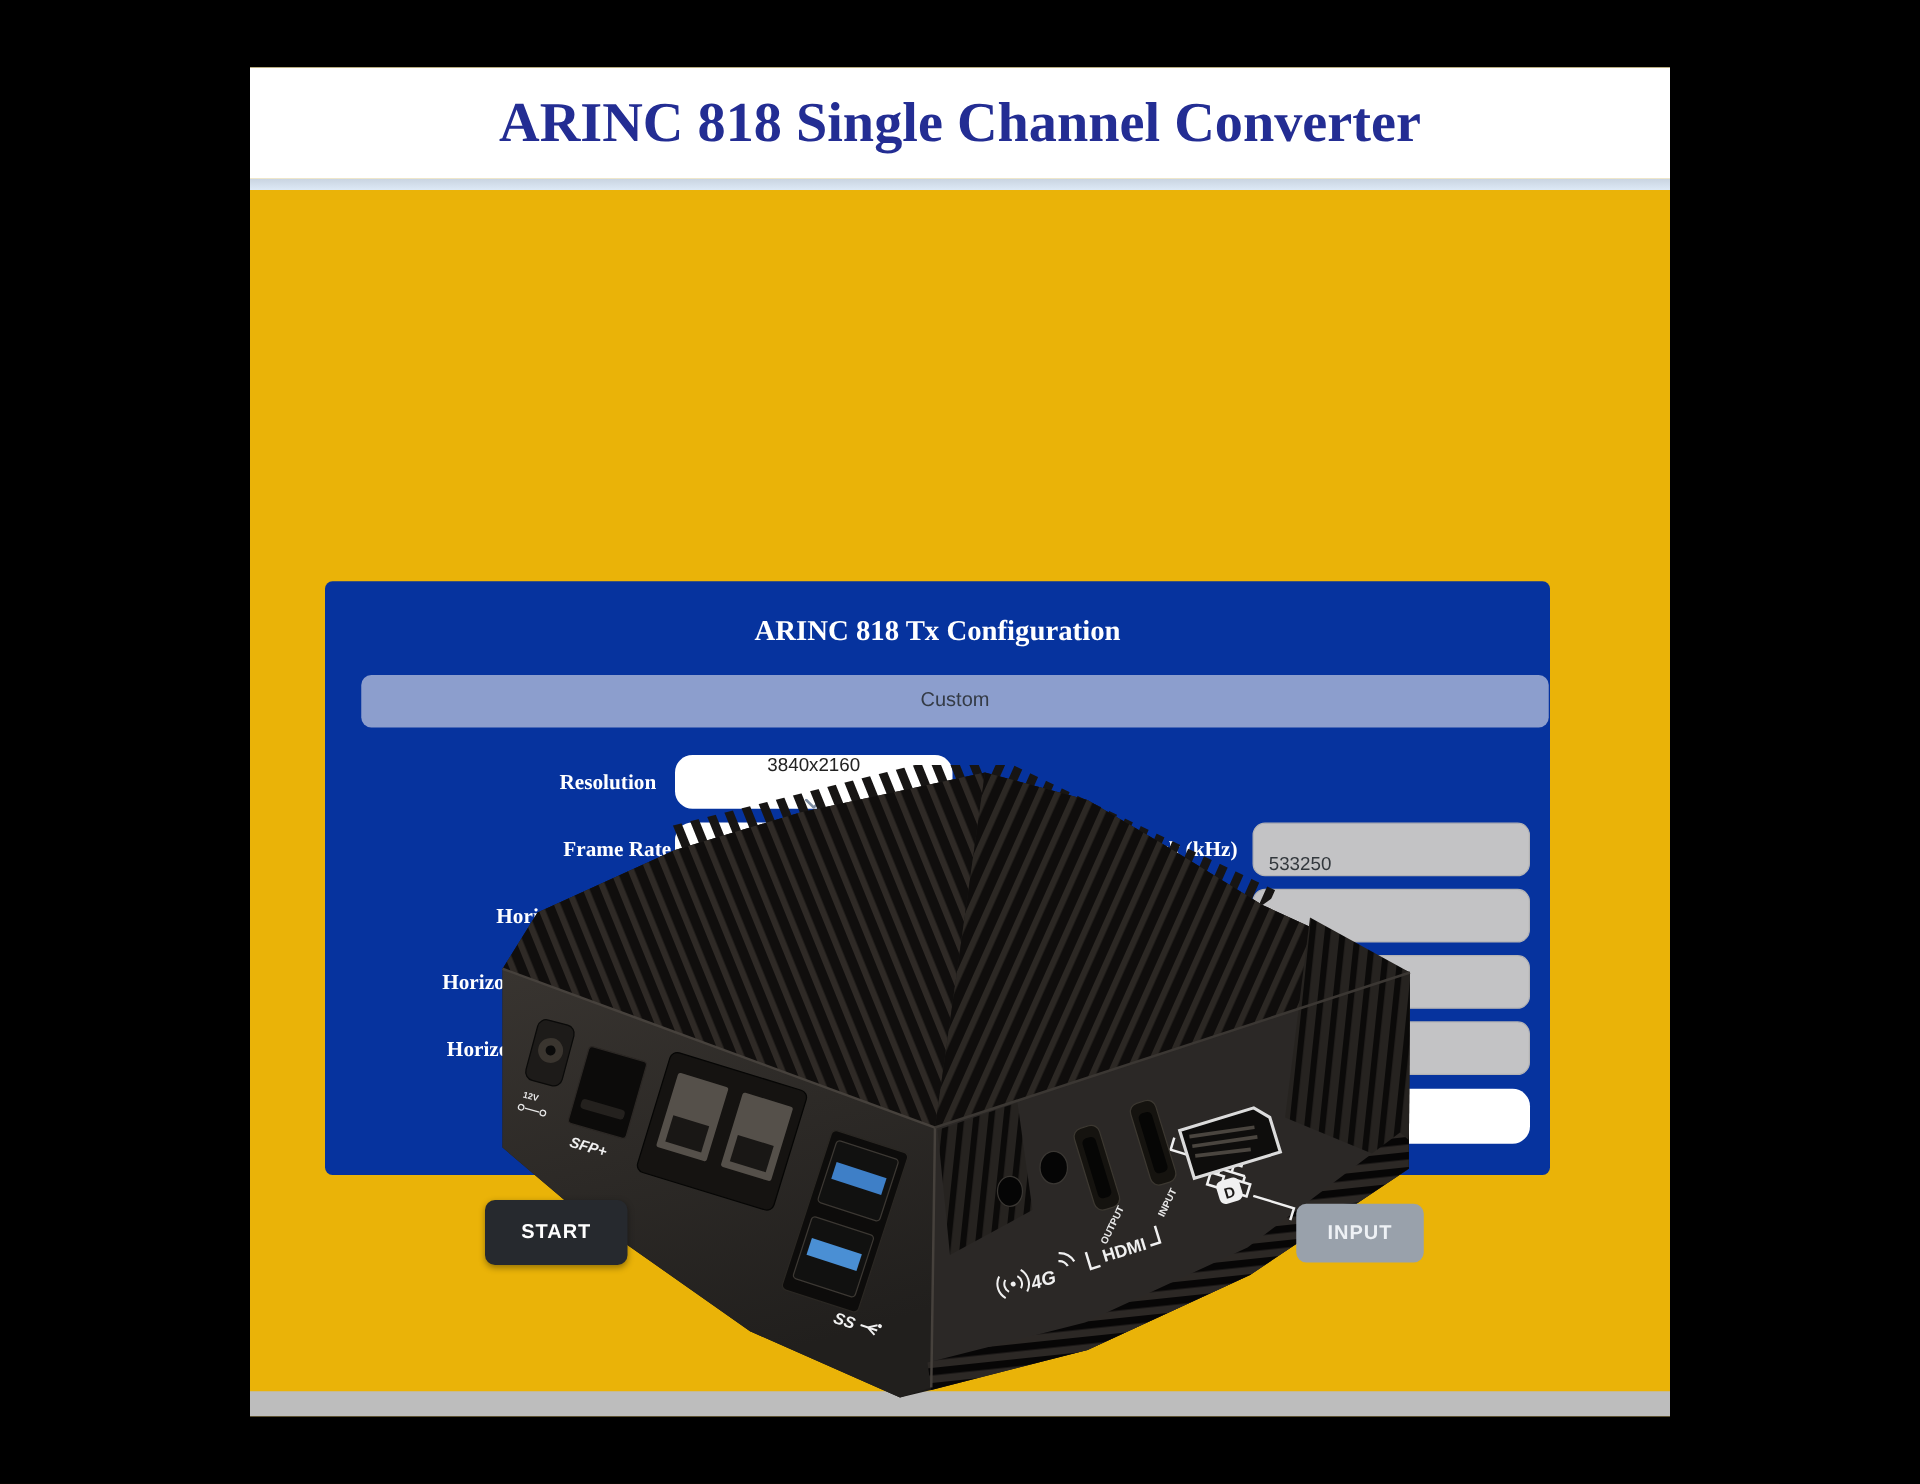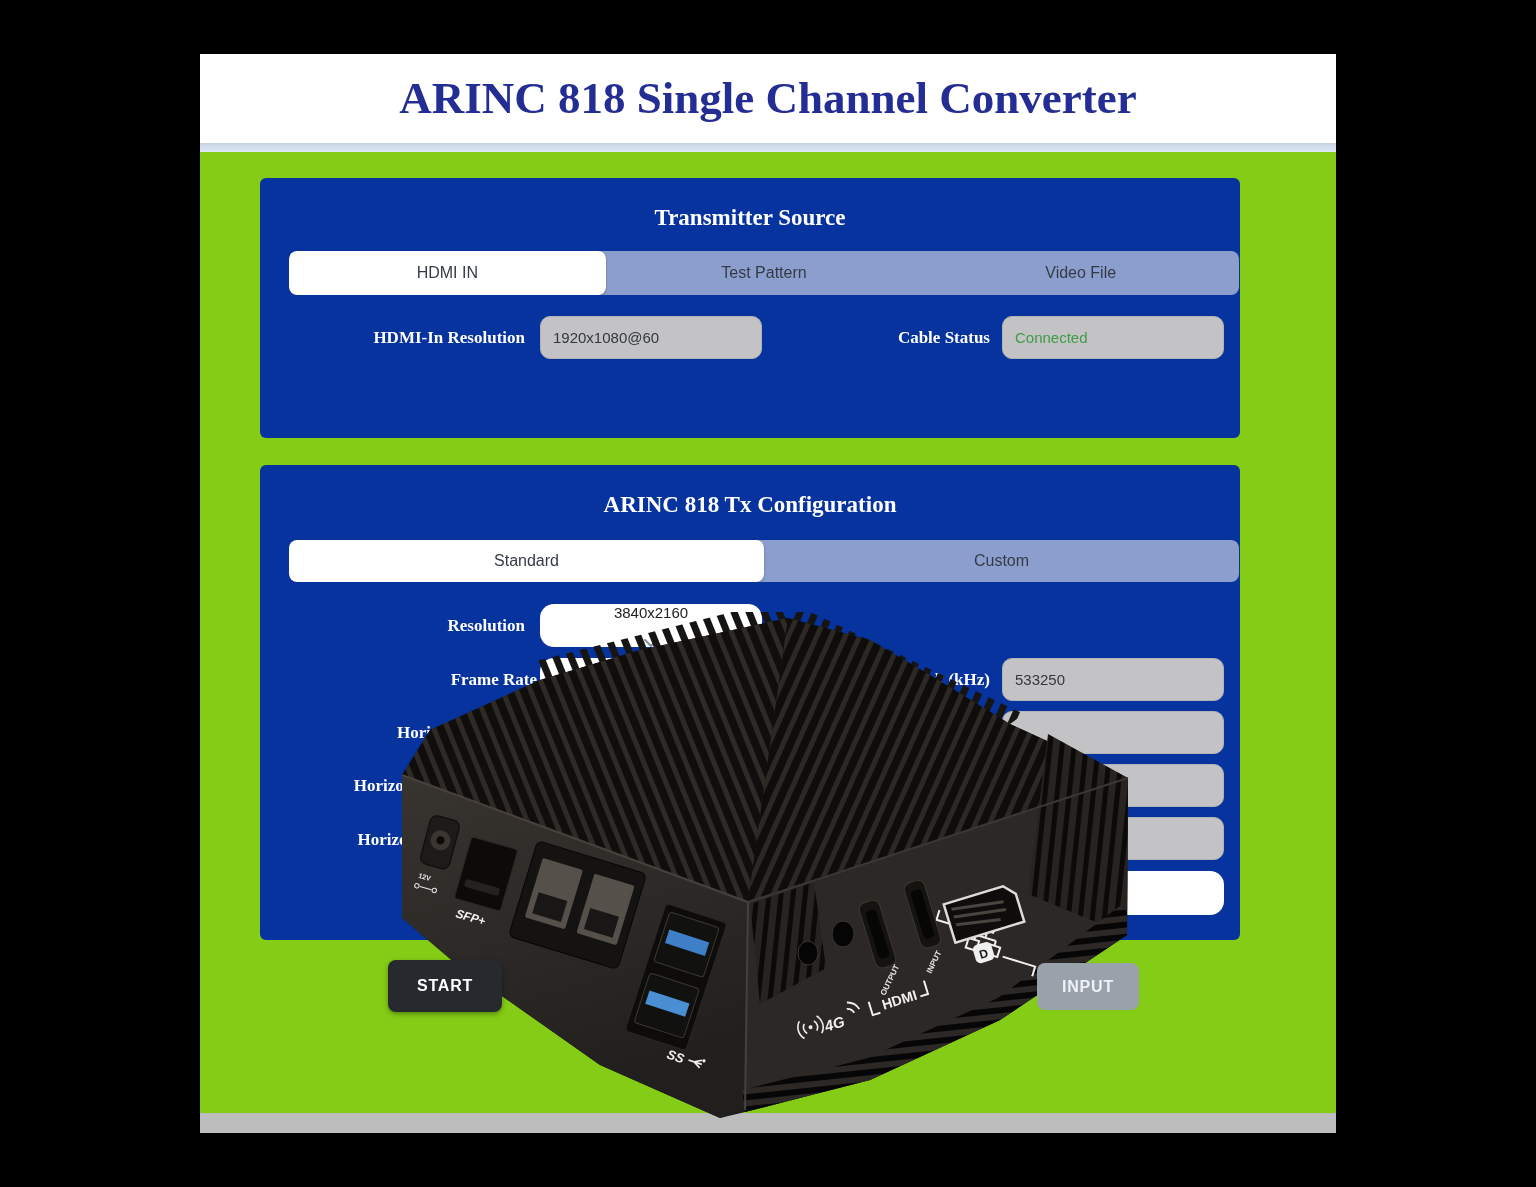--- a/index.html
+++ b/index.html
@@ -1,18 +1,18 @@
 <!DOCTYPE html>
 <html><head>
 <meta charset="utf-8">
 <style>
   html,body{margin:0;padding:0;background:#000;}
   .stage{position:relative;width:1536px;height:1187px;background:#000;overflow:hidden;
          font-family:"Liberation Sans",sans-serif;}
-  .page{position:absolute;left:200px;top:54px;width:1136px;height:1079px;background:#84cc16;}
+  .page{position:absolute;left:200px;top:54px;width:1136px;height:1079px;background:#eab308;}
   .header{position:absolute;left:0;top:0;width:1136px;height:89px;background:#ffffff;}
   .header-fade{position:absolute;left:0;top:89px;width:1136px;height:9px;
                background:linear-gradient(#c9d4e1,#dde9f6);}
   .page-title{position:absolute;left:0;top:18px;width:1136px;text-align:center;
               font-family:"Liberation Serif",serif;font-weight:bold;font-size:45px;color:#232d93;}
   .bottom-bar{position:absolute;left:0;top:1059px;width:1136px;height:20px;background:#bdbdbd;z-index:2;}
 
   .panel{position:absolute;left:60px;width:980px;background:#06339e;border-radius:6px;z-index:1;}
   .panel-title{position:absolute;left:0;width:980px;text-align:center;
                font-family:"Liberation Serif",serif;font-weight:bold;font-size:23px;color:#ffffff;}
@@ -44,43 +44,24 @@
 <body>
 
 <div class="stage">
   <div class="page">
 
     <div class="header"></div>
     <div class="header-fade"></div>
     <div class="page-title">ARINC 818 Single Channel Converter</div>
     <div class="bottom-bar"></div>
 
-    <div class="panel" style="top:124px;height:260px;">
-      <div class="panel-title" style="top:27px;">Transmitter Source</div>
-      <div class="tabbar" style="top:73px;height:44px;">
-        <div class="tab active">HDMI IN</div>
-        <div class="tab">Test Pattern</div>
-        <div class="tab">Video File</div>
-      </div>
-
-      <div class="lbl" style="left:0;top:138px;width:265px;">HDMI-In Resolution</div>
-      <div class="field" style="left:280px;top:138px;">
-        <span>1920x1080@60</span>
-      </div>
-
-      <div class="lbl" style="left:460px;top:138px;width:270px;">Cable Status</div>
-      <div class="field" style="left:742px;top:138px;">
-        <span class="green">Connected</span>
-      </div>
-    </div>
 
     <div class="panel" style="top:411px;height:475px;">
       <div class="panel-title" style="top:27px;">ARINC 818 Tx Configuration</div>
       <div class="tabbar" style="top:75px;height:42px;">
-        <div class="tab active">Standard</div>
         <div class="tab">Custom</div>
       </div>
 
       <div class="lbl" style="left:0;top:139px;width:265px;">Resolution</div>
       <div class="select" style="left:280px;top:139px;">
         <span>3840x2160</span>
         <svg class="chev" viewBox="0 0 14 8">
           <path d="M1 1 L7 7 L13 1" fill="none" stroke="#7f8ea3" stroke-width="2" stroke-linecap="round"></path>
           </svg>
       </div>
@@ -102,21 +83,21 @@
       <div class="field" style="left:280px;top:299px;">
         <span></span>
         </div>
 
       <div class="lbl" style="left:0;top:353px;width:265px;">Horizontal Sync Width</div>
       <div class="field" style="left:280px;top:353px;">
         <span></span>
         </div>
 
       <div class="lbl" style="left:460px;top:193px;width:270px;">Pixel Clock (kHz)</div>
-      <div class="field" style="left:742px;top:193px;">
+      <div class="field" style="left:742px;top:193px;align-items:flex-end;">
         <span>533250</span>
         </div>
 
       <div class="field" style="left:742px;top:246px;">
         <span></span>
         </div>
 
       <div class="field" style="left:742px;top:299px;">
         <span></span>
         </div>

